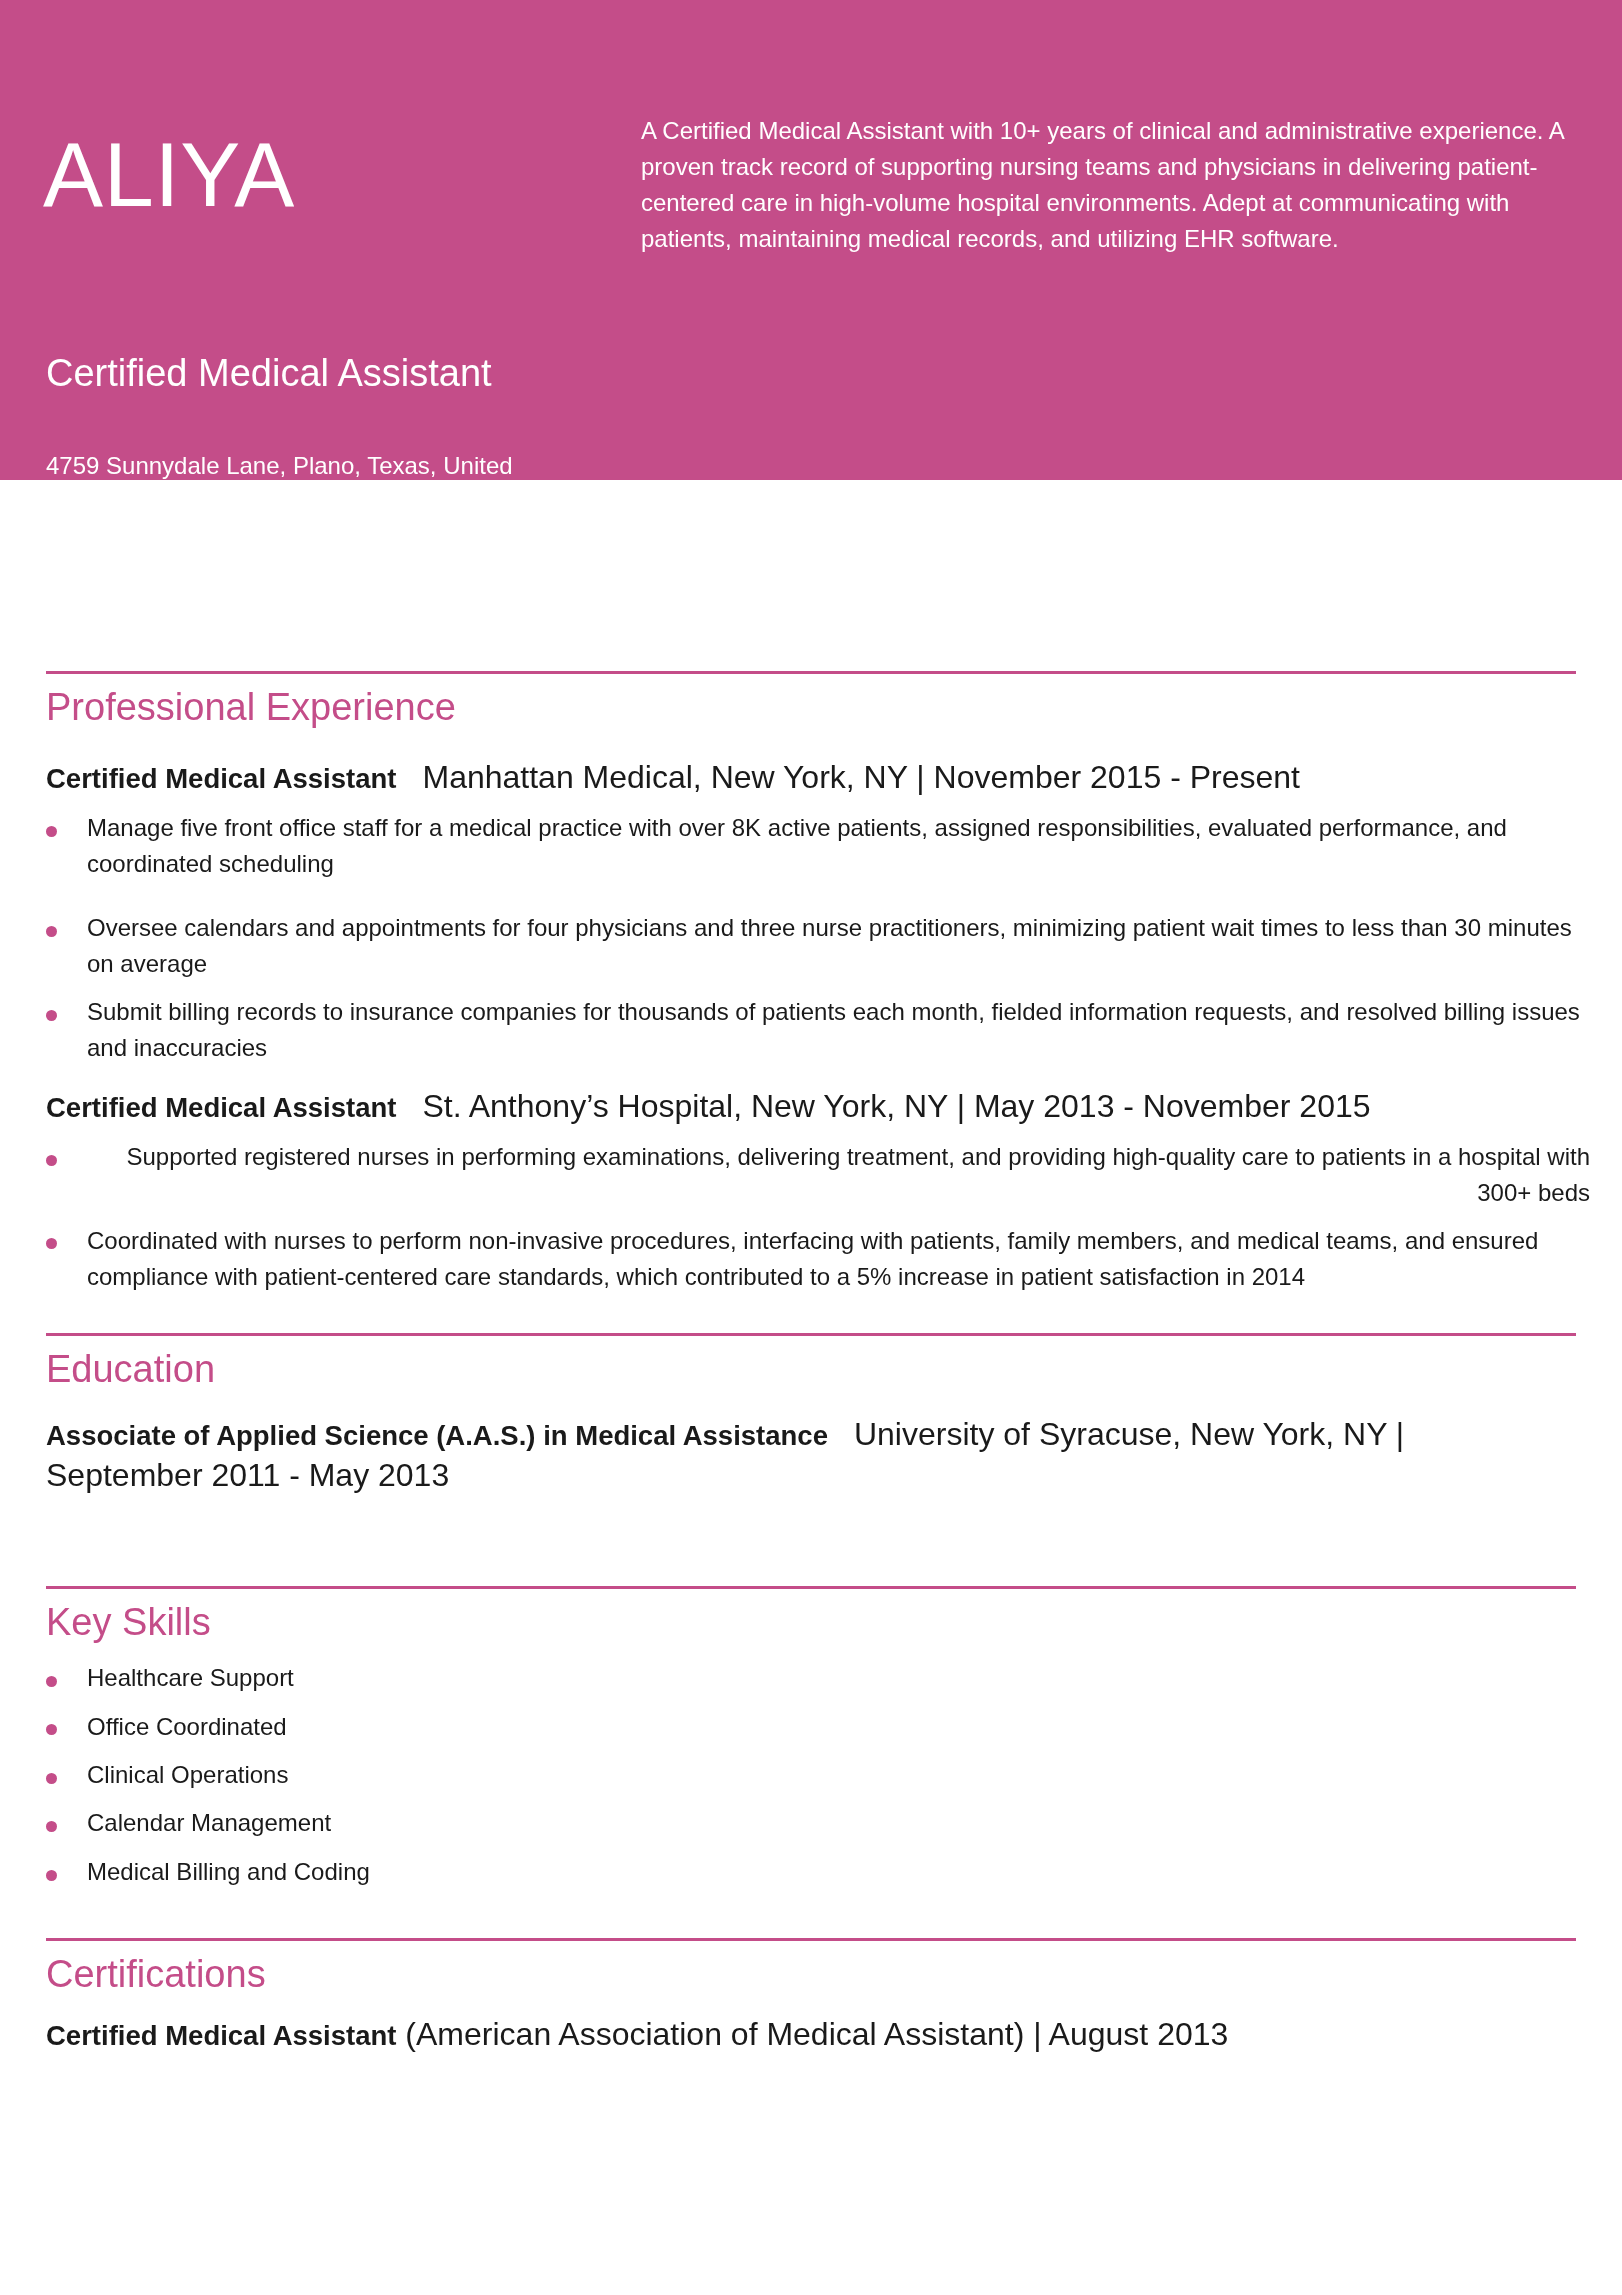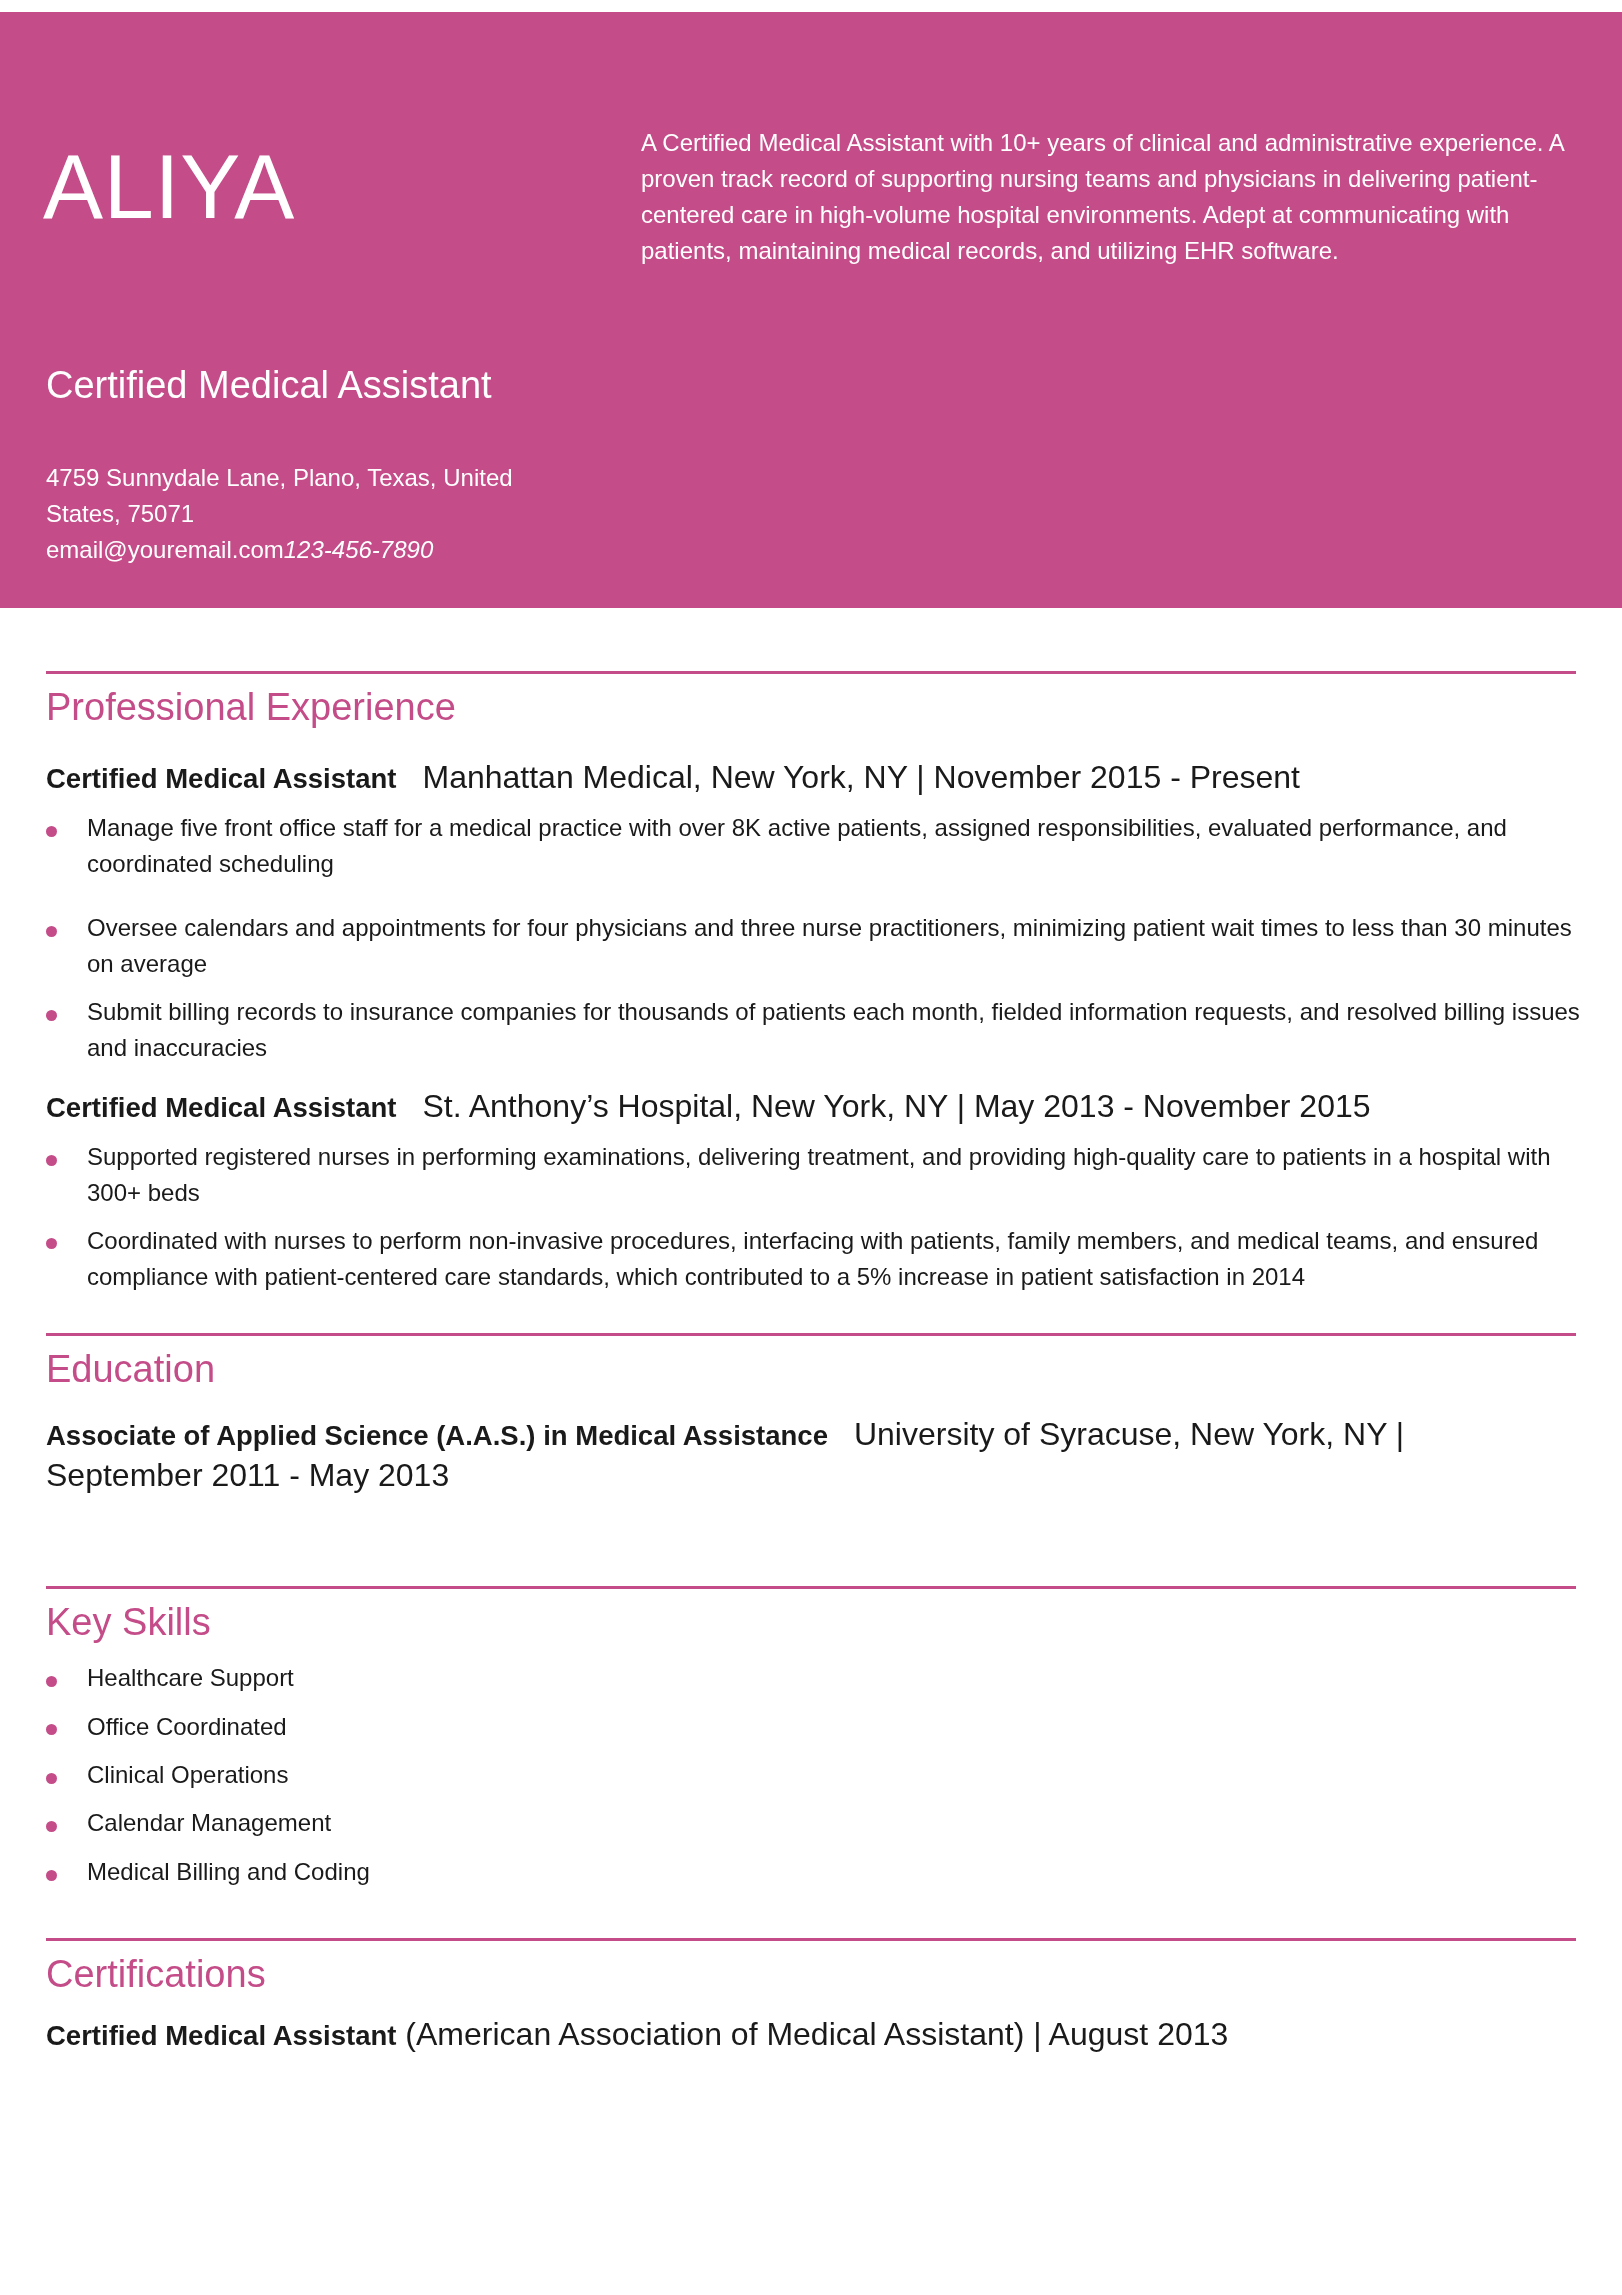--- a/index.html
+++ b/index.html
@@ -1,19 +1,19 @@
 <!DOCTYPE html>
 <html style="font-size:10.5px"><head>
 <meta charset="utf-8">
 <style>
   * { box-sizing: border-box; margin: 0; padding: 0; }
   html, body { width: 1622px; height: 2295px; background: #ffffff; overflow: hidden; }
   body { font-family: "Liberation Sans", "DejaVu Sans", sans-serif; color: #1a1a1a; position: relative; }
 
-  .header { position: absolute; left: 0; top: 12px; width: 1622px; height: 596px; background: #C44D89; color: #ffffff; }
+  .header { position: absolute; left: 0; top: 0; width: 1622px; height: 480px; background: #C44D89; color: #ffffff; }
   .name { position: absolute; left: 43px; top: 121px; font-size: 90px; line-height: 108px; font-weight: 400; letter-spacing: 0.7px; }
   .title { position: absolute; left: 46px; top: 347px; font-size: 38px; line-height: 52px; font-weight: 400; }
   .contact { position: absolute; left: 46px; top: 448px; width: 497px; font-size: 24px; line-height: 36px; }
   .contact .phone { font-style: italic; }
   .summary { position: absolute; left: 641px; top: 113px; width: 929px; font-size: 24px; line-height: 36px; }
 
   .section { position: absolute; left: 46px; width: 1530px; }
   .rule { height: 2.6px; background: #C44D89; width: 1530px; }
   .section-title { color: #C44D89; font-size: 38px; line-height: 52px; margin-top: 7.9px; }
 
@@ -50,21 +50,21 @@
   <ul class="bullets" style="margin-top:11.8px;">
     <li style="margin-bottom:11.8px;"><span class="dot"></span><span>Manage five front office staff for a medical practice with over 8K active patients, assigned responsibilities, evaluated performance, and coordinated scheduling</span></li>
     <li style="margin-bottom:11.8px;margin-top:28px;"><span class="dot"></span><span>Oversee calendars and appointments for four physicians and three nurse practitioners, minimizing patient wait times to less than 30 minutes on average</span></li>
     <li><span class="dot"></span><span>Submit billing records to insurance companies for thousands of patients each month, fielded information requests, and resolved billing issues and inaccuracies</span></li>
   </ul>
 
   <div class="job-head" style="margin-top:22px;">
     <span class="job-role">Certified Medical Assistant</span><span class="job-meta">St. Anthony’s Hospital, New York, NY | May 2013 - November 2015</span>
   </div>
   <ul class="bullets" style="margin-top:11.8px;">
-    <li style="margin-bottom:11.8px;"><span class="dot"></span><span>Supported registered nurses in performing examinations, delivering treatment, and providing high-quality care to patients in a hospital with 300+ beds</span></li>
+    <li style="margin-bottom:11.8px;text-align:right;"><span class="dot"></span><span>Supported registered nurses in performing examinations, delivering treatment, and providing high-quality care to patients in a hospital with 300+ beds</span></li>
     <li><span class="dot"></span><span>Coordinated with nurses to perform non-invasive procedures, interfacing with patients, family members, and medical teams, and ensured compliance with patient-centered care standards, which contributed to a 5% increase in patient satisfaction in 2014</span></li>
   </ul>
 </div>
 
 <div class="section" style="top:1333px;">
   <div class="rule"></div>
   <div class="section-title">Education</div>
   <div class="job-head" style="margin-top:19.6px; width:1505px; line-height:39px;">
     <span class="job-role">Associate of Applied Science (A.A.S.) in Medical Assistance</span><span class="job-meta">University of Syracuse, New York, NY | September 2011 - May 2013</span>
   </div>

